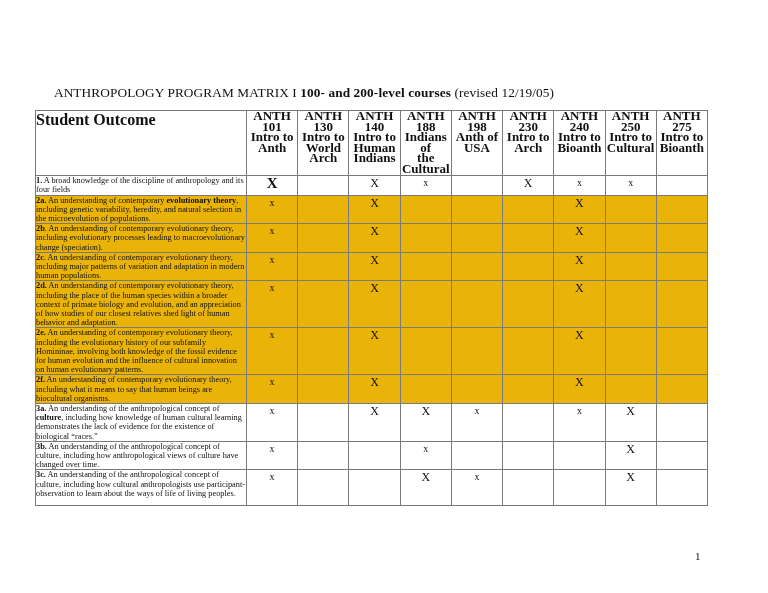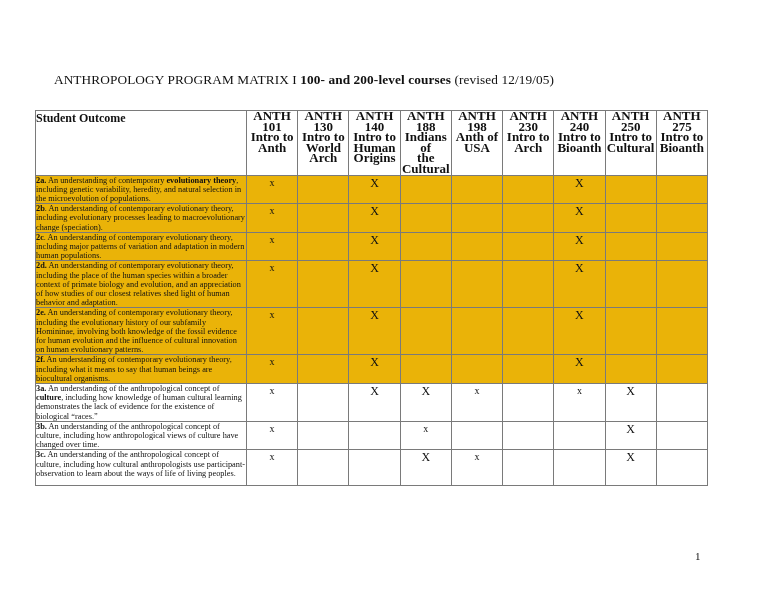--- a/index.html
+++ b/index.html
@@ -1,21 +1,21 @@
 <!DOCTYPE html>
 <html><head>
 <meta charset="utf-8">
 <style>
   html, body { margin: 0; padding: 0; background: #ffffff; }
   body { width: 768px; height: 593px; position: relative; overflow: hidden; font-family: "Liberation Serif", serif; color: #111; }
-  .title { position: absolute; left: 0; width: 608px; top: 72px; text-align: center; font-size: 13.3px; letter-spacing: 0.1px; }
+  .title { position: absolute; left: 0; width: 608px; top: 85px; text-align: center; font-size: 13.3px; letter-spacing: 0.1px; }
   .title b { font-weight: bold; }
   table.matrix { position: absolute; left: 35px; top: 110px; border-collapse: collapse; table-layout: fixed; width: 673px; }
   table.matrix td, table.matrix th { border: 1px solid #7a7a7a; padding: 0; vertical-align: top; }
-  th.outcome-head { width: 210px; text-align: left; font-size: 12px; font-weight: bold; padding: 4px 0 0 5px; height: 43px; }
+  th.outcome-head { width: 210px; text-align: left; font-size: 16px; font-weight: bold; padding: 4px 0 0 5px; height: 43px; }
   th.course-head { font-size: 13px; font-weight: bold; text-align: center; line-height: 10.6px; padding-top: 3px; }
   td.outcome { font-size: 8.3px; line-height: 9.2px; padding: 1px 3px 0 5px; }
   td.outcome b { font-weight: bold; }
   td.mark { text-align: center; font-size: 12px; line-height: 14px; padding-top: 1px; }
   td.mark.small { font-size: 10px; }
   td.mark.bold { font-weight: bold; font-size: 15px; }
   tr.shaded td { background: #eab308; }
   .page-number { position: absolute; left: 695px; top: 550px; font-size: 11px; }
 </style>
 </head>
@@ -38,21 +38,21 @@
           <div>130</div>
           <div>Intro to</div>
           <div>World</div>
           <div>Arch</div>
         </th>
         <th class="course-head">
           <div>ANTH</div>
           <div>140</div>
           <div>Intro to</div>
           <div>Human</div>
-          <div>Origins</div>
+          <div>Indians</div>
         </th>
         <th class="course-head">
           <div>ANTH</div>
           <div>188</div>
           <div>Indians of</div>
           <div>the</div>
           <div>Cultural</div>
         </th>
         <th class="course-head">
           <div>ANTH</div>
@@ -80,20 +80,32 @@
         </th>
         <th class="course-head">
           <div>ANTH</div>
           <div>275</div>
           <div>Intro to</div>
           <div>Bioanth</div>
         </th>
       </tr>
   </thead>
   <tbody id="matrix-body">
+      <tr style="height: 20px;">
+        <td class="outcome"><b>1.</b><span> A broad knowledge of the discipline of anthropology and its four fields</span></td>
+        <td class="mark bold">X</td>
+        <td class="mark"></td>
+        <td class="mark">X</td>
+        <td class="mark small">x</td>
+        <td class="mark"></td>
+        <td class="mark">X</td>
+        <td class="mark small">x</td>
+        <td class="mark small">x</td>
+        <td class="mark"></td>
+      </tr>
       <tr class="shaded" style="height: 26px;">
         <td class="outcome"><b>2a.</b><span> An understanding of contemporary </span><b>evolutionary theory</b><span>, including genetic variability, heredity, and natural selection in the microevolution of populations.</span></td>
         <td class="mark small">x</td>
         <td class="mark"></td>
         <td class="mark">X</td>
         <td class="mark"></td>
         <td class="mark"></td>
         <td class="mark"></td>
         <td class="mark">X</td>
         <td class="mark"></td>

